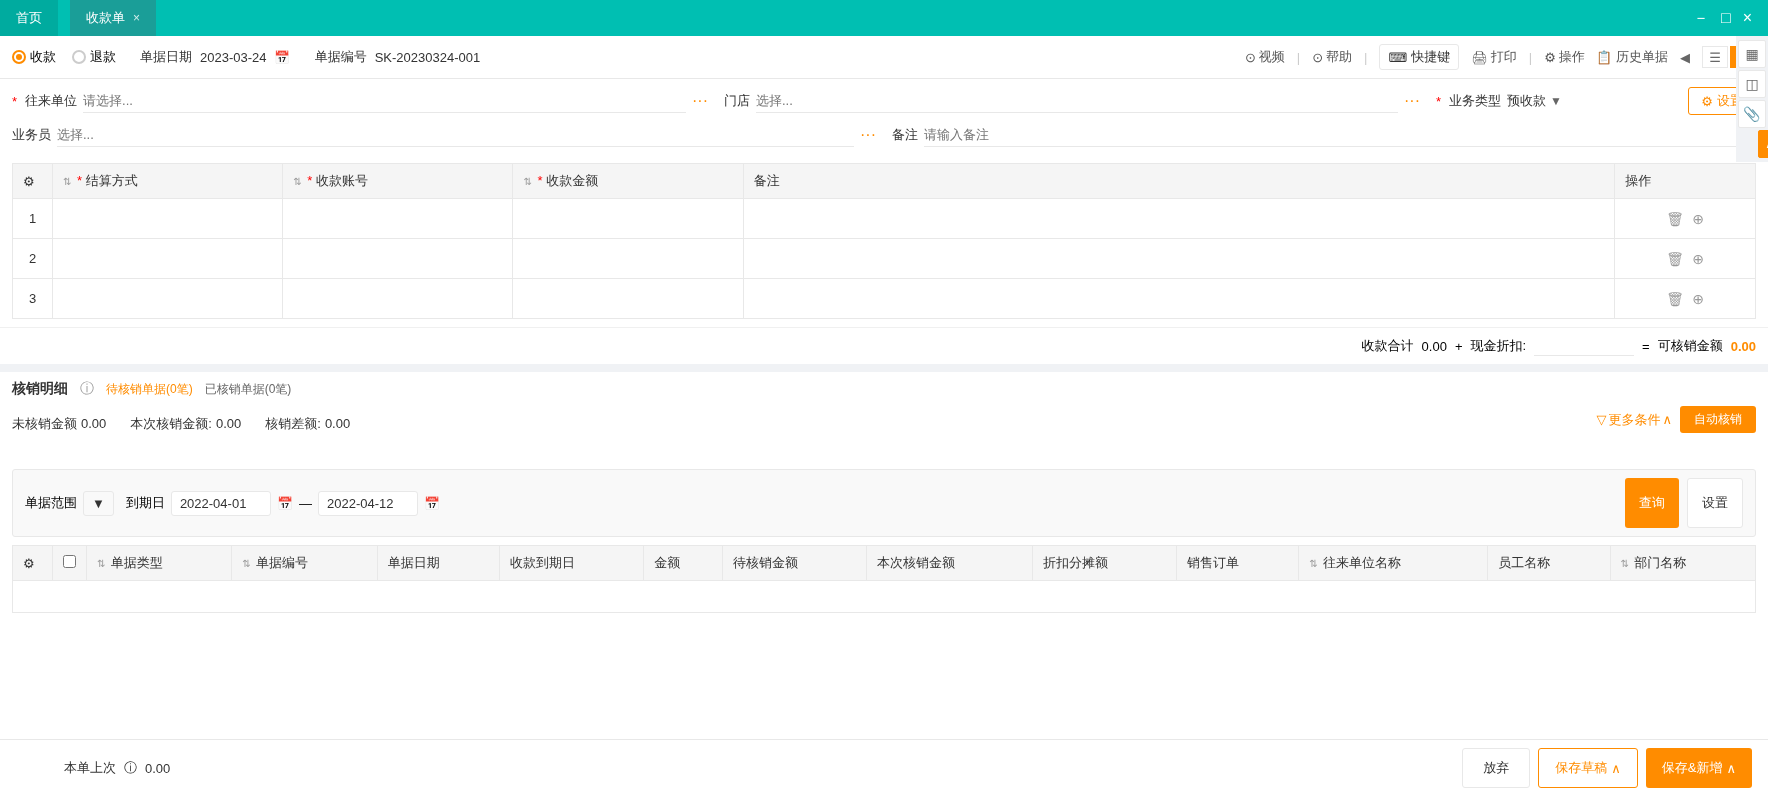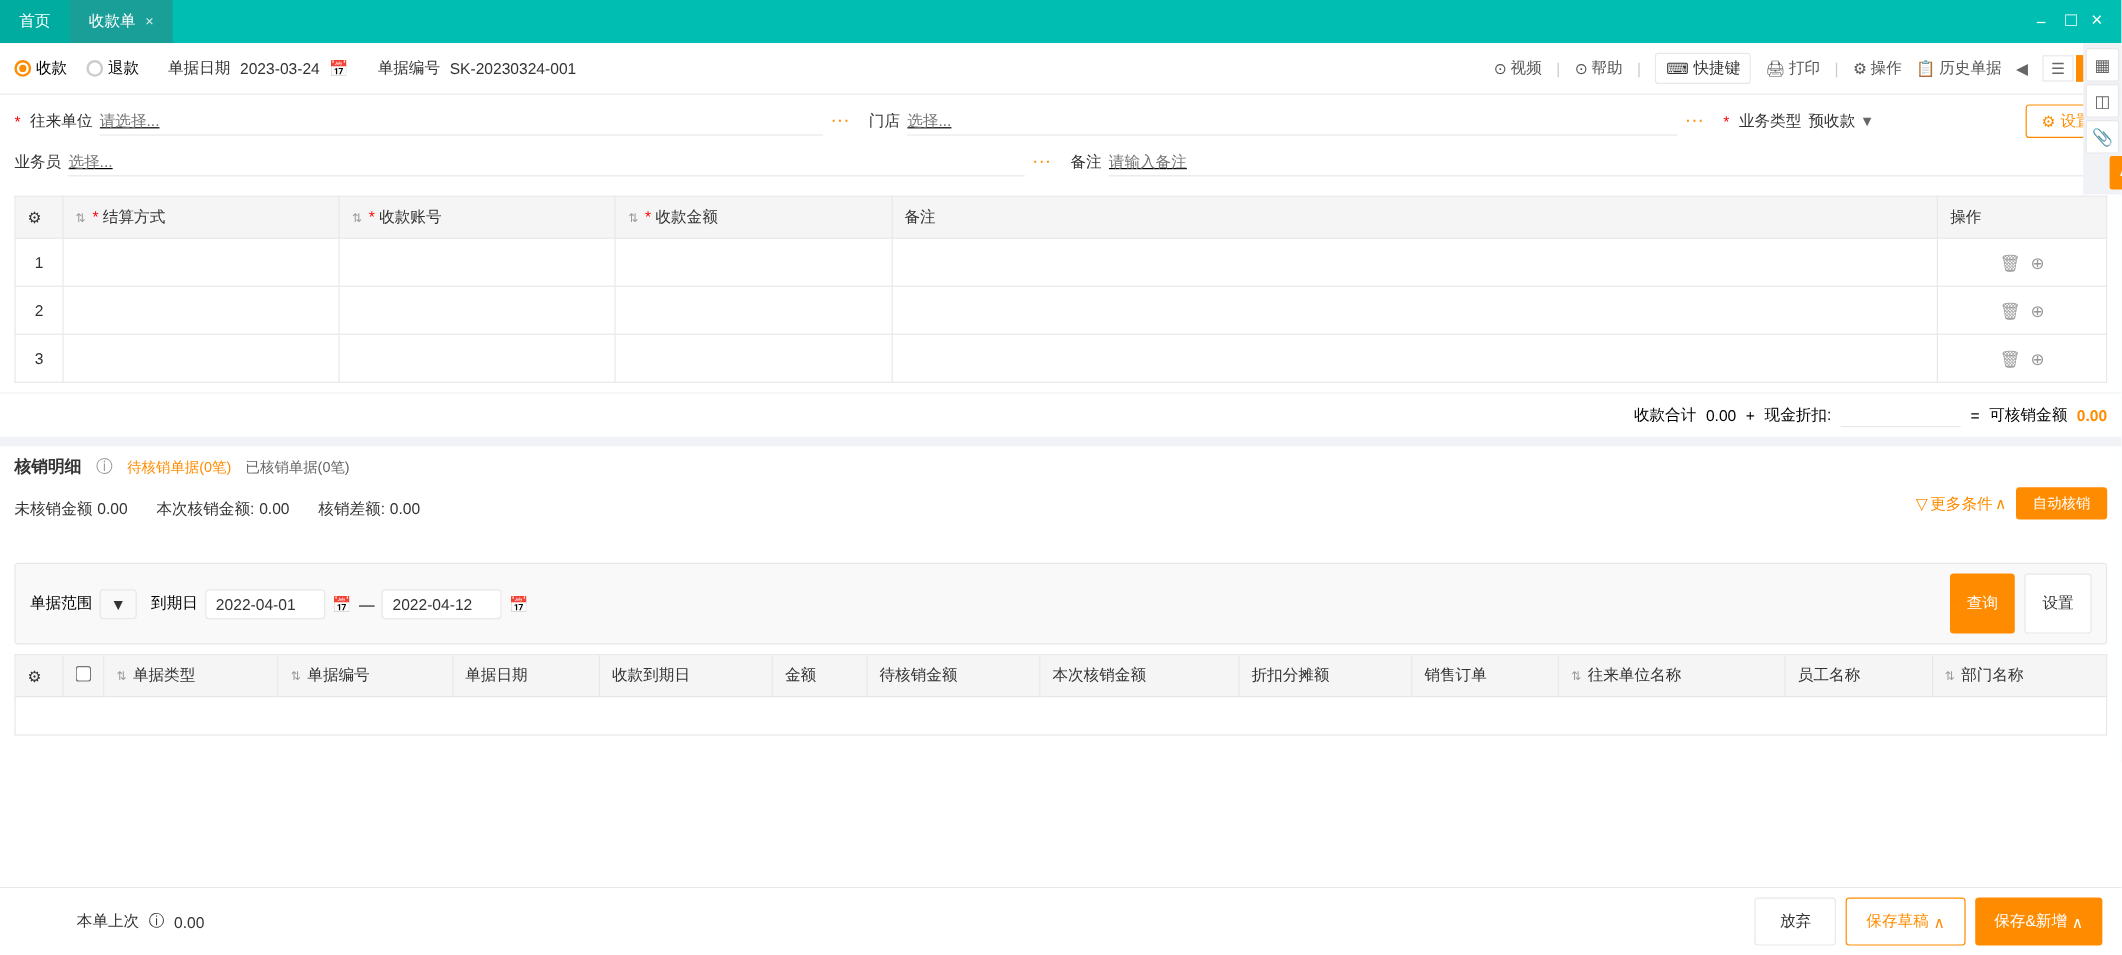--- a/index.html
+++ b/index.html
@@ -141,21 +141,20 @@
       margin-right: 2px;
     }
     .field-input {
       flex: 1;
       border: none;
       border-bottom: 1px solid #e8e8e8;
       padding: 4px 0;
       color: #000000;
       outline: none;
       min-width: 80px;
-      text-decoration: underline;
     }
     .field-more {
       color: #ff8c00;
       cursor: pointer;
       font-size: 16px;
     }
     .field-select {
       display: flex;
       align-items: center;
       gap: 4px;
@@ -495,21 +494,21 @@
       color: #fff;
       border-color: #ff8c00;
       margin-left: 20px;
     }
 
     .teal-bar {
       background: #00bfb2;
       color: #fff;
       display: flex;
       align-items: center;
-      gap: 0;
+      gap: 12px;
       height: 36px;
     }
     .teal-tab {
       padding: 0 16px;
       height: 100%;
       display: flex;
       align-items: center;
       cursor: pointer;
       font-size: 14px;
     }

